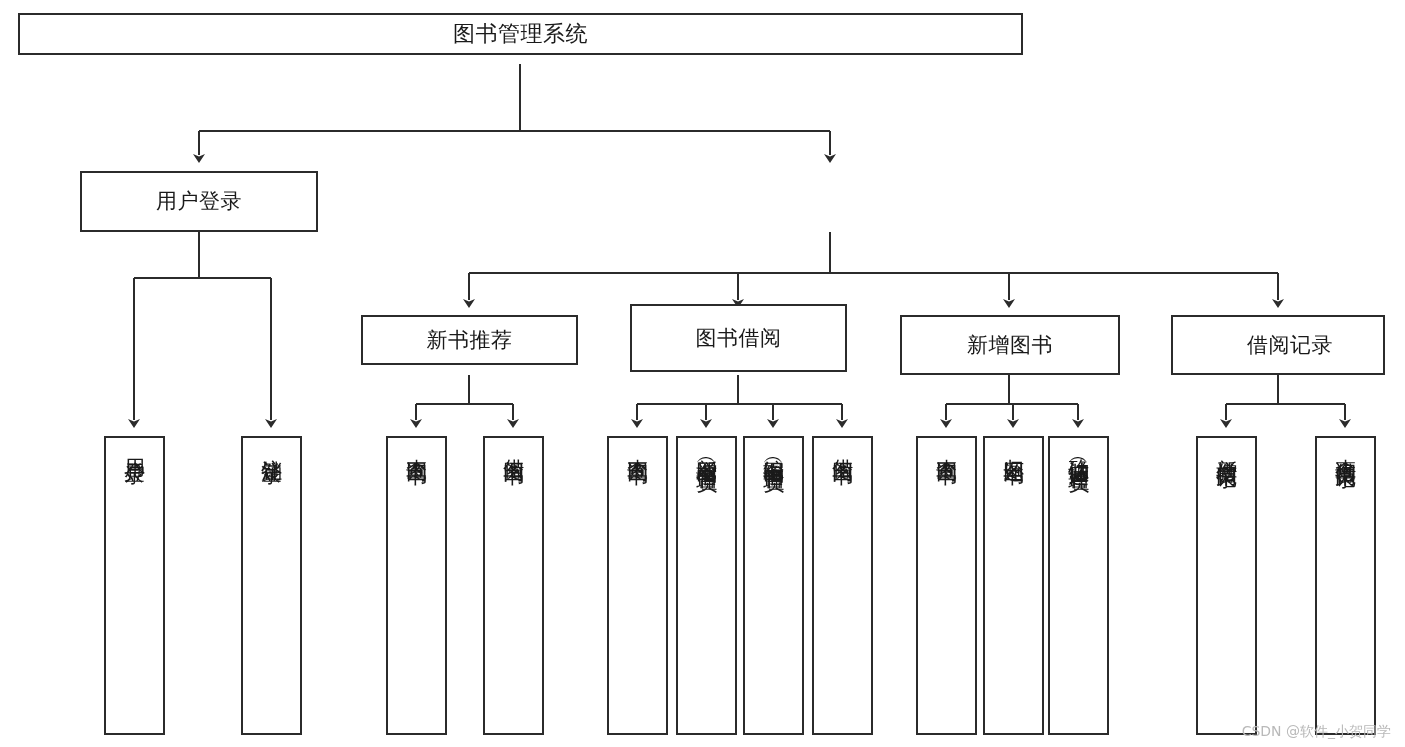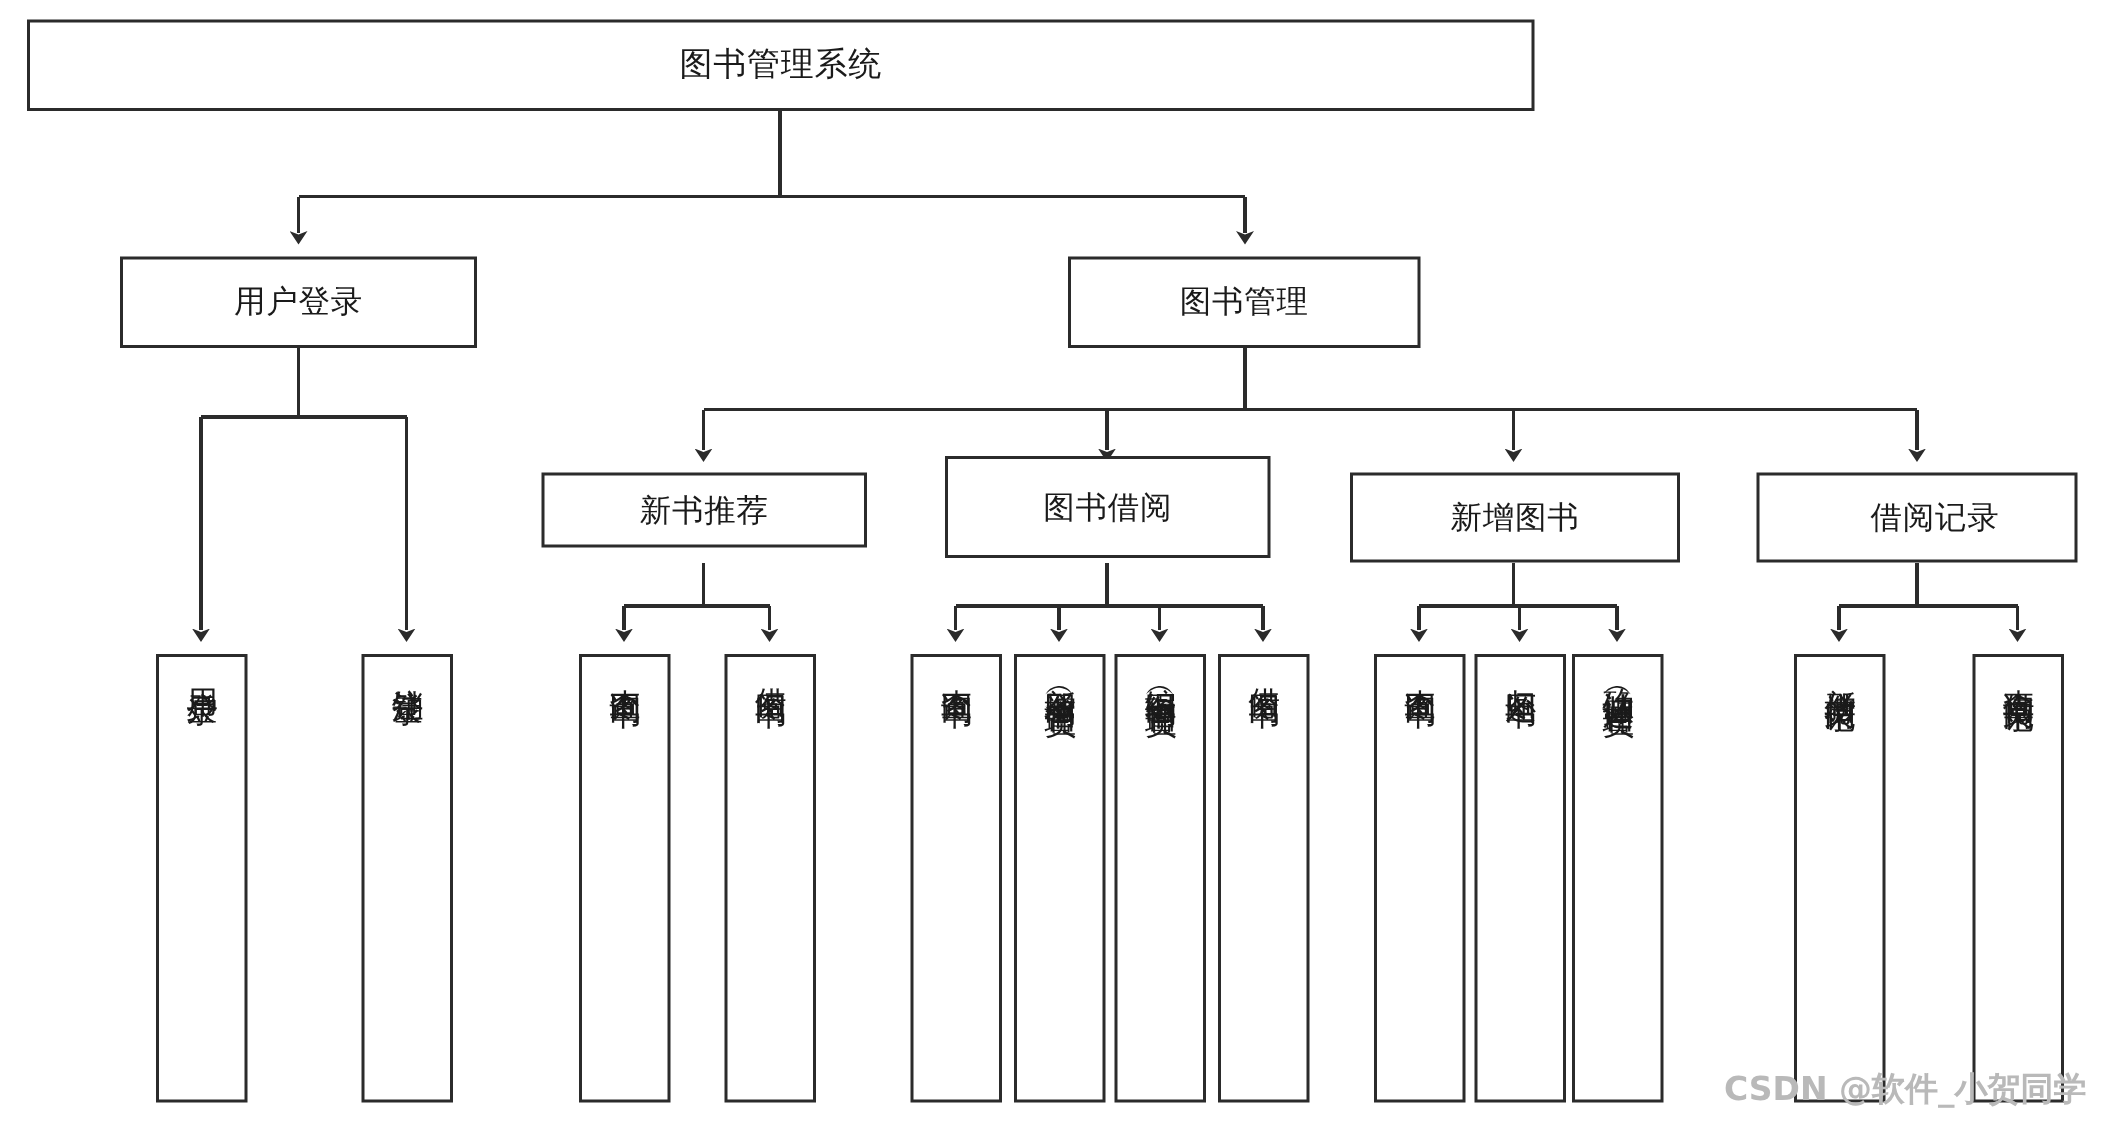--- a/index.html
+++ b/index.html
@@ -63,26 +63,25 @@
     font-size: 21px;
     line-height: 1.08;
     letter-spacing: 2px;
     white-space: nowrap;
     text-align: left;
   }
   .watermark {
     position: absolute;
     right: 14px;
     bottom: 6px;
-    font-size: 22px;
+    font-size: 14px;
     color: #b9b9b9;
     z-index: 6;
     white-space: nowrap;
     user-select: none;
-    font-weight: bold;
   }
 </style>
 </head>
 <body>
 
 <div id="canvas">
 
   <svg id="wires" viewBox="0 0 1405 747" xmlns="http://www.w3.org/2000/svg">
     <defs>
       <marker id="arrow" markerWidth="10" markerHeight="12" refX="1" refY="6" orient="auto" markerUnits="userSpaceOnUse">
@@ -126,31 +125,28 @@
       <path d="M1013,404 L1013,420" marker-end="url(#arrow)"></path>
       <path d="M1078,404 L1078,420" marker-end="url(#arrow)"></path>
 
       <path d="M1278,375 L1278,404"></path>
       <path d="M1226,404 L1345,404"></path>
       <path d="M1226,404 L1226,420" marker-end="url(#arrow)"></path>
       <path d="M1345,404 L1345,420" marker-end="url(#arrow)"></path>
     </g>
   </svg>
 
-  <div class="node horiz root" style="left:18px; top:13px; width:1005px; height:61px;">
+  <div class="node horiz root" style="left:18px; top:13px; width:1005px; height:42px;">
     <span class="label">图书管理系统</span>
   </div>
 
   <div class="node horiz" style="left:80px; top:171px; width:238px; height:61px;">
     <span class="label">用户登录</span>
   </div>
 
-  <div class="node horiz" style="left:712px; top:171px; width:235px; height:61px;">
-    <span class="label">图书管理</span>
-  </div>
 
   <div class="node horiz" style="left:361px; top:315px; width:217px; height:50px;">
     <span class="label">新书推荐</span>
   </div>
 
   <div class="node horiz" style="left:630px; top:304px; width:217px; height:68px;">
     <span class="label">图书借阅</span>
   </div>
 
   <div class="node horiz" style="left:900px; top:315px; width:220px; height:60px;">

